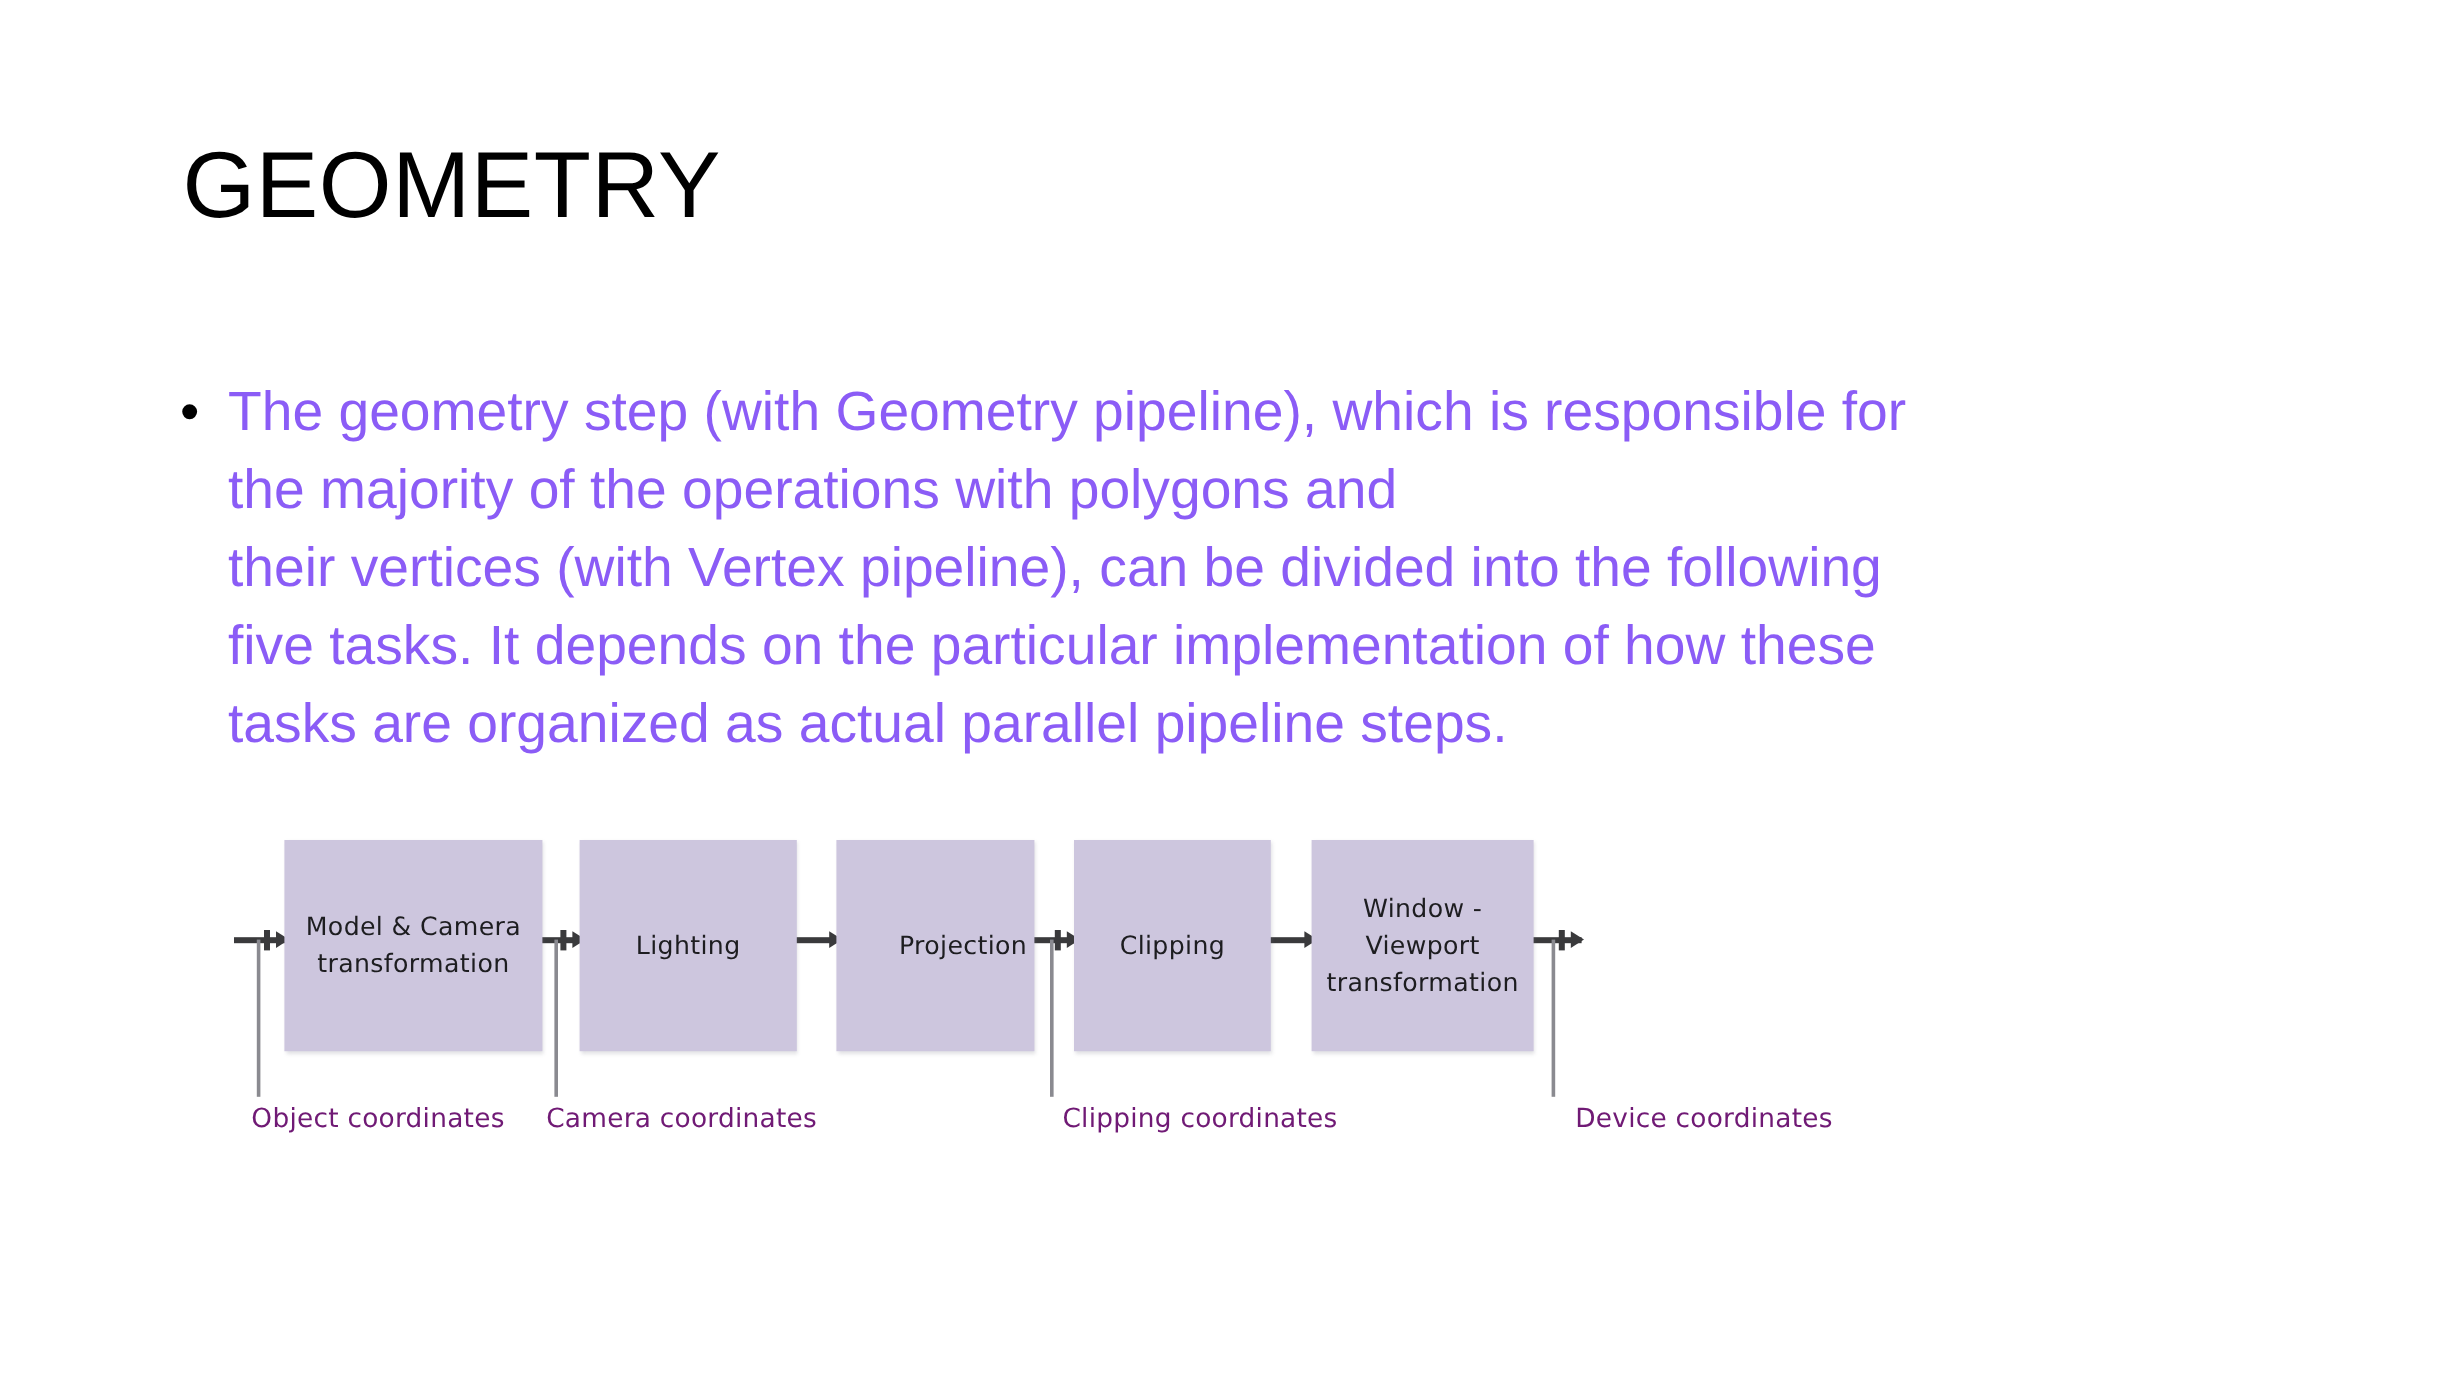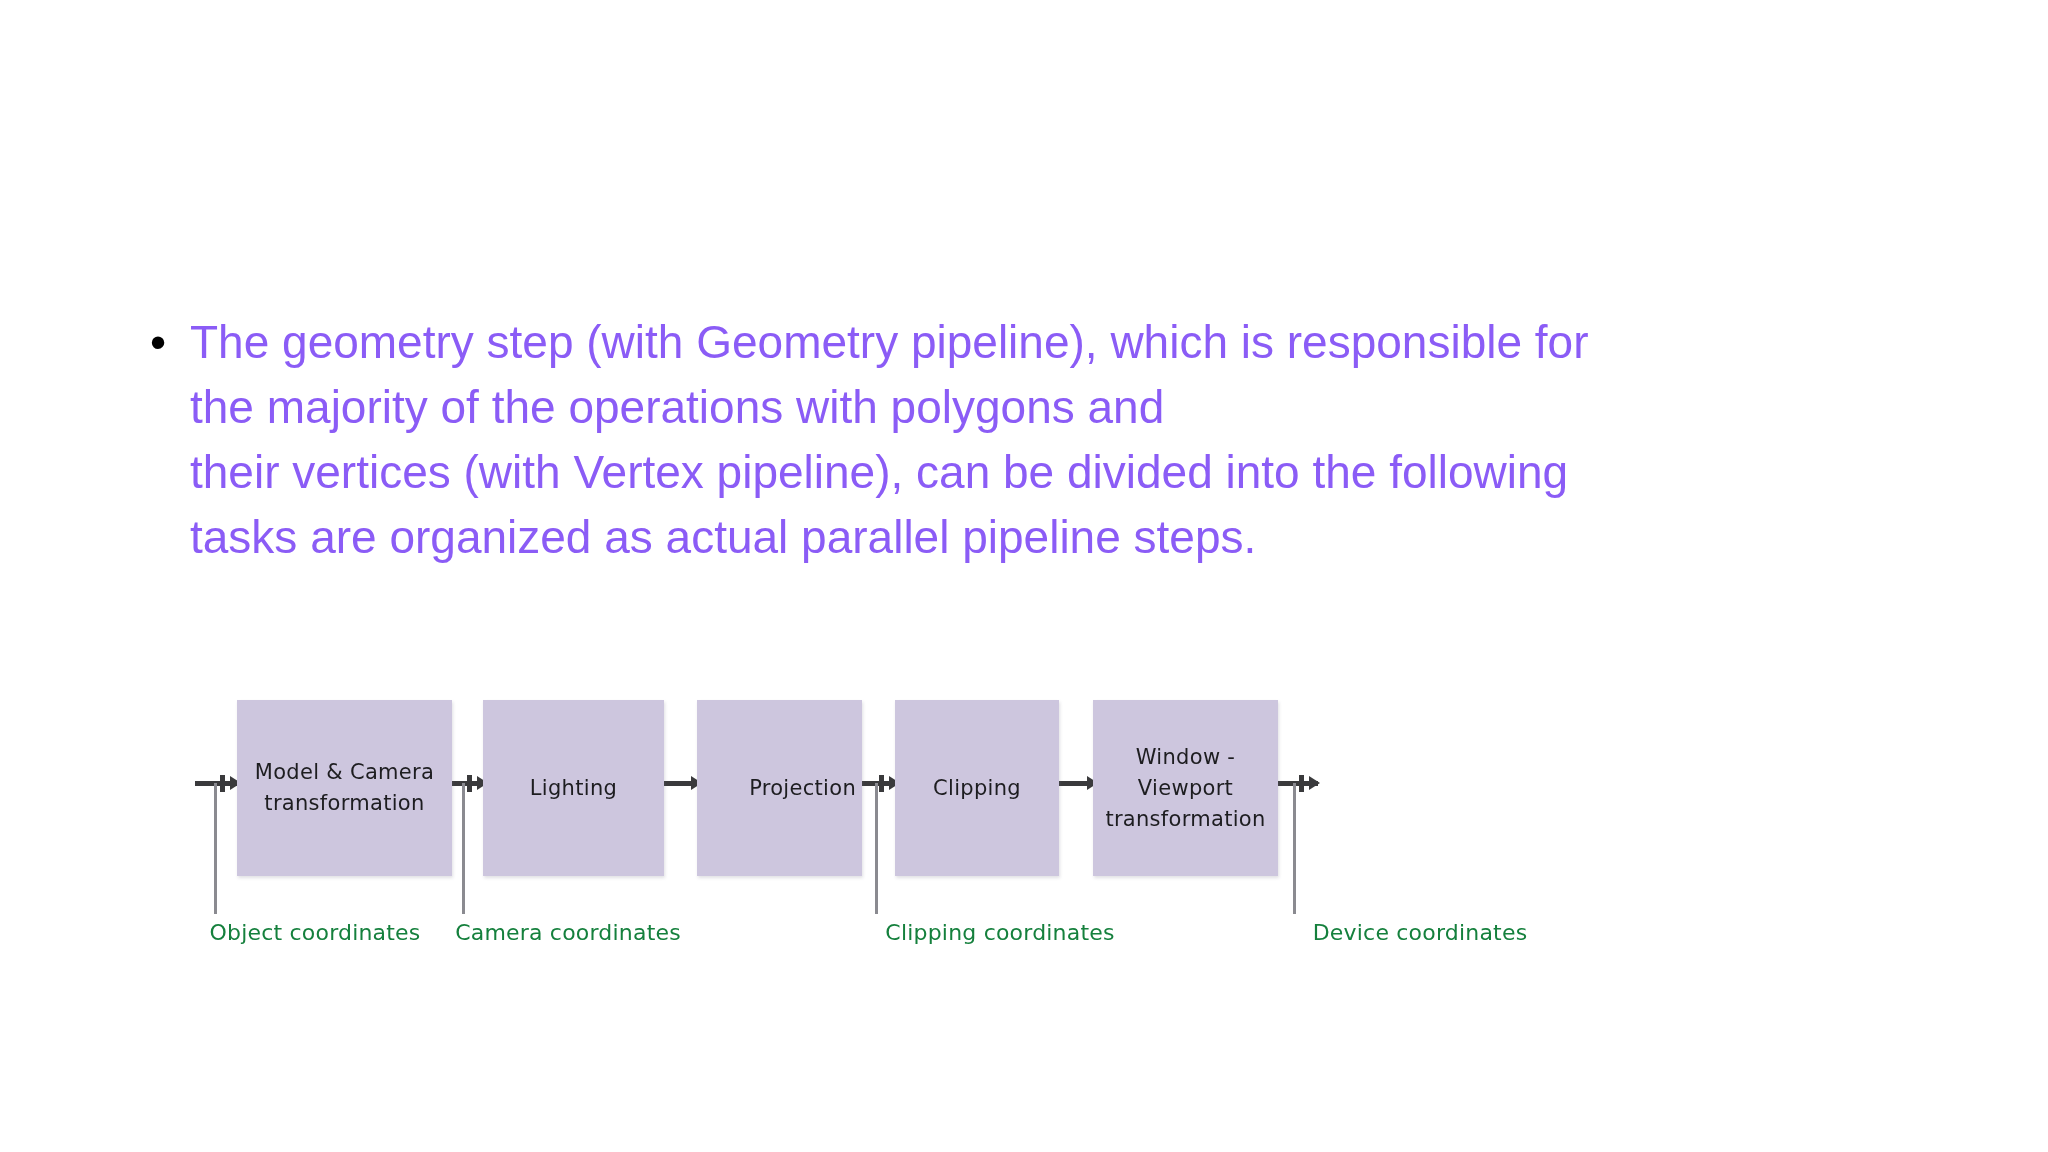--- a/index.html
+++ b/index.html
@@ -142,39 +142,41 @@
     height: 131px;
     background: #8a8a90;
   }
 
   .coord-label {
     position: absolute;
     top: 218px;
     font-family: "DejaVu Sans", sans-serif;
     font-size: 22px;
     line-height: 30px;
-    color: #15803d;
+    color: #701a75;
     letter-spacing: 0.2px;
     white-space: nowrap;
     transform: translateX(-50%);
   }
 </style>
 </head>
 <body>
 
 <div class="slide">
 
+  <div class="slide-title">GEOMETRY</div>
 
   <div class="body-block">
     <div class="bullet-row">
       <span class="bullet-mark">•</span>
       <span class="bullet-text">
         <span class="ln">The geometry step (with Geometry pipeline), which is responsible for</span>
         <span class="ln">the majority of the operations with polygons and</span>
         <span class="ln">their vertices (with Vertex pipeline), can be divided into the following</span>
+        <span class="ln">five tasks. It depends on the particular implementation of how these</span>
         <span class="ln">tasks are organized as actual parallel pipeline steps.</span>
       </span>
     </div>
   </div>
 
   <div class="diagram">
 
     <div class="arrow tick" style="left:0px; width:44px;"></div>
     <div class="leader" style="left:19px;"></div>
 

